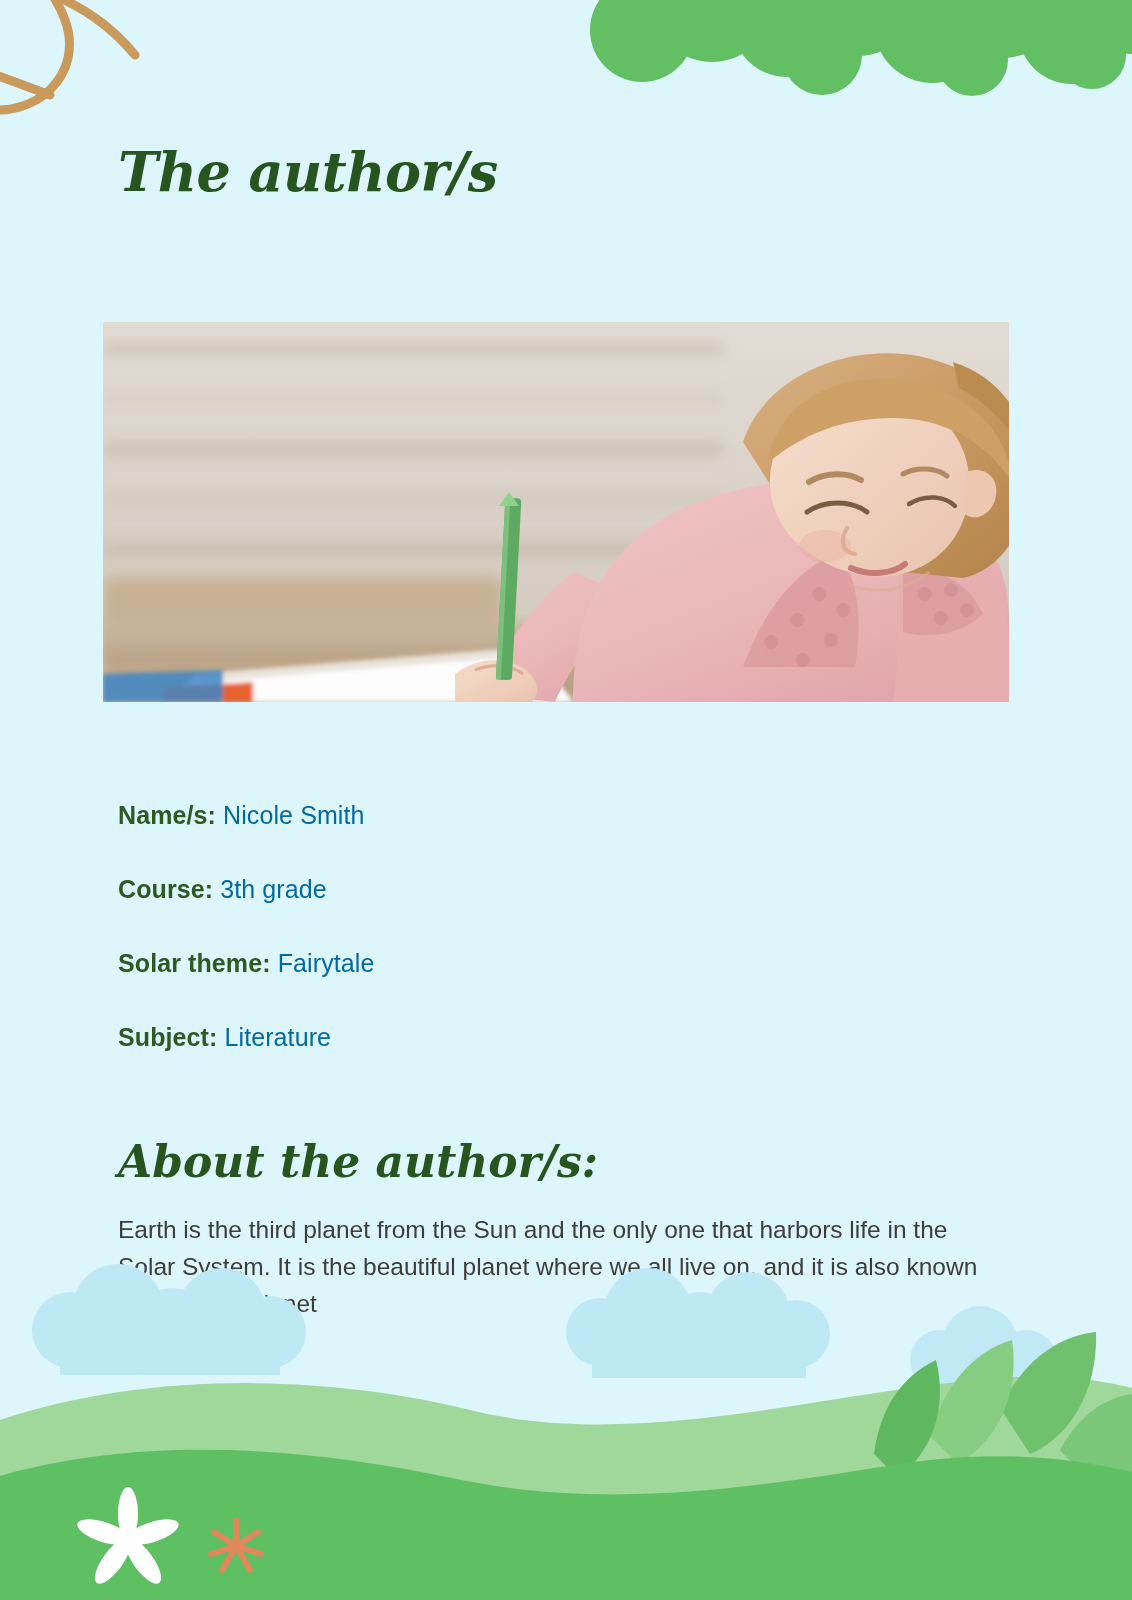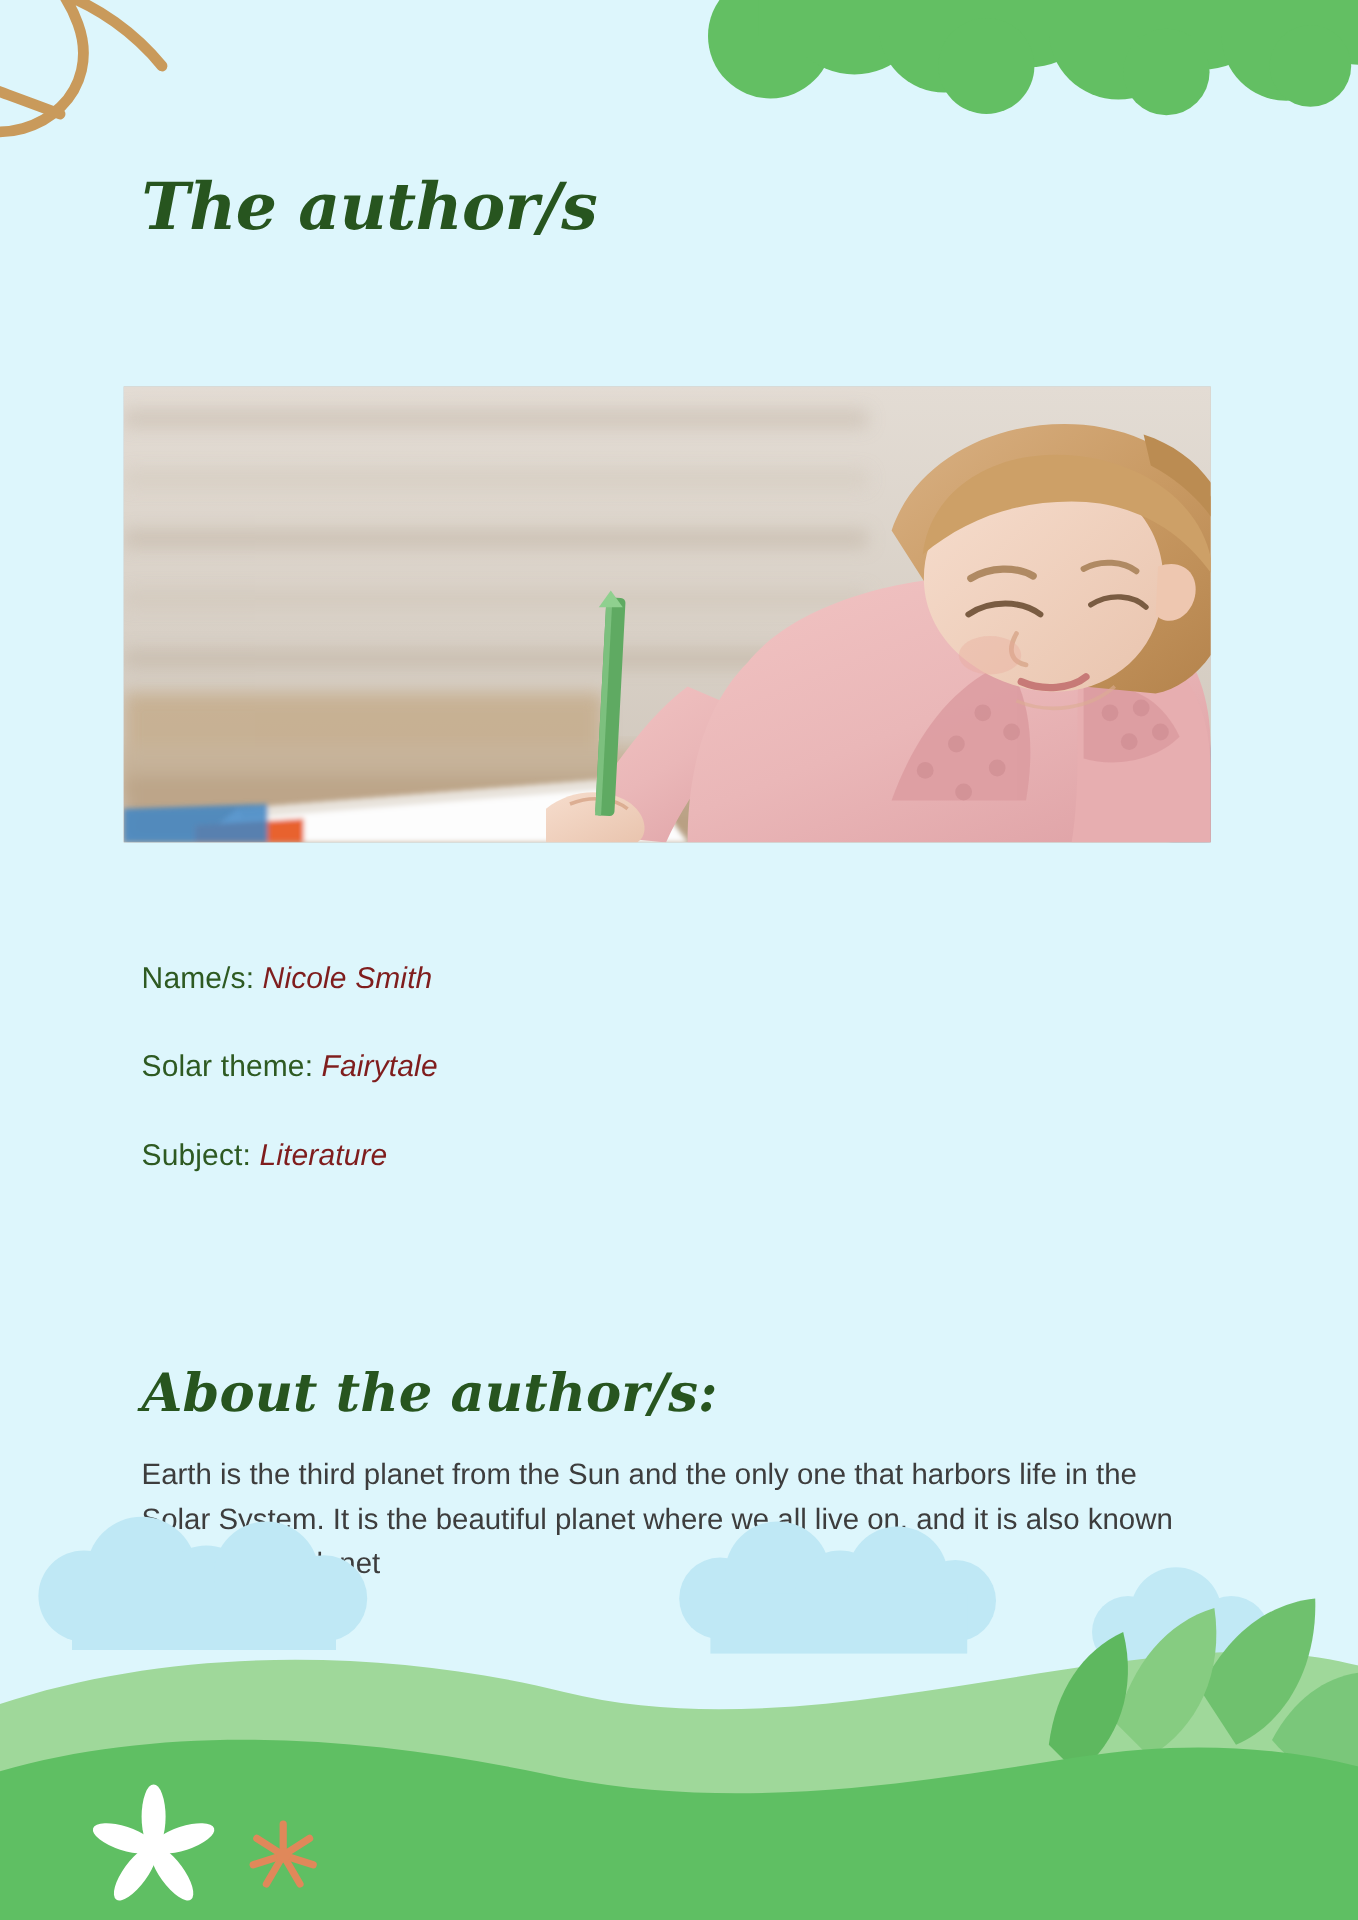--- a/index.html
+++ b/index.html
@@ -93,24 +93,24 @@
   }
   .meta-row {
     font-size: 25px;
     line-height: 1.2;
     color: #3a3a3a;
     margin-bottom: 44px;
     letter-spacing: 0.1px;
   }
   .meta-row:last-child { margin-bottom: 4px; }
   .meta-label {
-    font-weight: 400;
+    font-weight: 700;
     color: #2e5a22;
   }
-  .meta-value { color: #7f1d1d; font-style: italic; }
+  .meta-value { color: #0369a1; }
 
   .about-title {
     position: absolute;
     left: 118px;
     top: 1136px;
     font-family: "DejaVu Serif", serif;
     font-style: italic;
     font-weight: 700;
     font-size: 44px;
     color: #27551f;
@@ -281,20 +281,24 @@
         </g>
       </svg>
     </div>
 
     <div class="meta">
       <div class="meta-row">
         <span class="meta-label">Name/s:</span>
         <span class="meta-value">Nicole Smith</span>
       </div>
       <div class="meta-row">
+        <span class="meta-label">Course:</span>
+        <span class="meta-value">3th grade</span>
+      </div>
+      <div class="meta-row">
         <span class="meta-label">Solar theme:</span>
         <span class="meta-value">Fairytale</span>
       </div>
       <div class="meta-row">
         <span class="meta-label">Subject:</span>
         <span class="meta-value">Literature</span>
       </div>
     </div>
 
     <h2 class="about-title">About the author/s:</h2>

